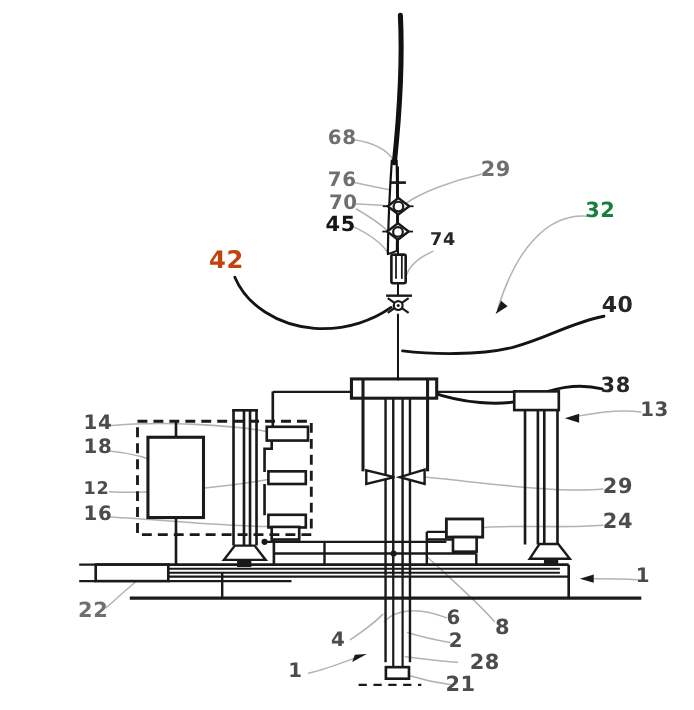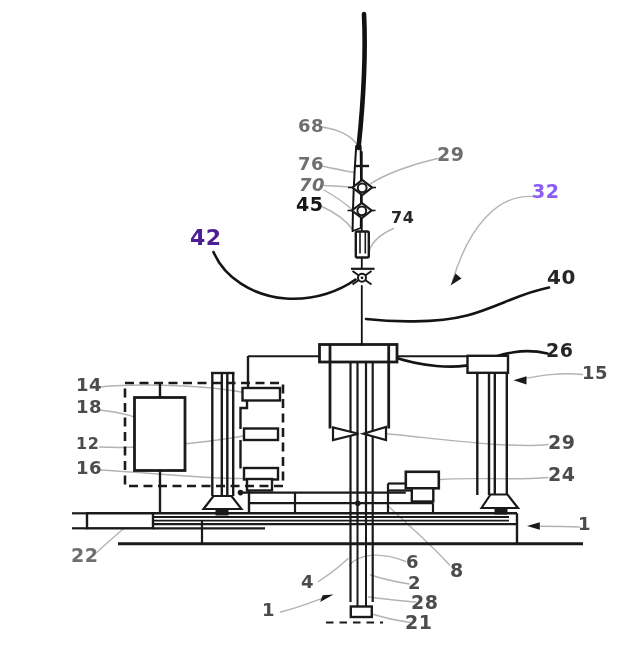--- a/index.html
+++ b/index.html
@@ -6,23 +6,23 @@
   #stage{
     position:relative;width:631px;height:645px;background:#fff;overflow:hidden;
     font-family:"DejaVu Sans","Liberation Sans",sans-serif;
   }
   #stage svg{position:absolute;left:0;top:0;}
   .ref{
     position:absolute;line-height:1;font-weight:600;letter-spacing:.5px;
     color:#4c4c4c;user-select:none;white-space:nowrap;
   }
   .ref.gray{color:#6f6f6f;}
-  .ref.light{color:#8b5cf6;}
+  .ref.light{color:#15803d;}
   .ref.dark{color:#262626;}
-  .ref.black{color:#4c1d95;}
+  .ref.black{color:#c2410c;}
   .ref.bold{font-weight:800;color:#161616;}
 </style>
 </head>
 <body>
 
 <div id="stage">
 
   <svg width="631" height="645" viewBox="0 0 631 645">
 
     <g fill="none" stroke="#b3b3b3" stroke-width="1.4" stroke-linecap="round">
@@ -188,38 +188,38 @@
         <line x1="351" y1="268.8" x2="374.5" y2="268.8" stroke-width="2.2"></line>
         <path d="M 352.5,271 L 371.5,284.5 M 371.5,271 L 352.5,284.5" stroke-width="2"></path>
         <circle cx="362" cy="277.8" r="4" fill="#ffffff" stroke-width="2"></circle>
         <circle cx="362" cy="277.8" r="1.4" fill="#1a1a1a" stroke="none"></circle>
       </g>
     </g>
   </svg>
 
   <div class="ref gray" style="left:298px;top:117px;font-size:18px;">68</div>
   <div class="ref gray" style="left:298px;top:155px;font-size:18px;">76</div>
-  <div class="ref gray" style="left:299px;top:176px;font-size:18px;font-style:italic;">70</div>
+  <div class="ref gray" style="left:299px;top:176px;font-size:18px;">70</div>
   <div class="ref bold" style="left:296px;top:195px;font-size:19px;">45</div>
   <div class="ref gray" style="left:437px;top:145px;font-size:19px;">29</div>
   <div class="ref dark" style="left:391px;top:210px;font-size:16px;">74</div>
   <div class="ref black" style="left:190px;top:227px;font-size:22px;">42</div>
   <div class="ref light" style="left:532px;top:182px;font-size:19px;">32</div>
   <div class="ref dark" style="left:547px;top:267px;font-size:20px;">40</div>
-  <div class="ref dark" style="left:546px;top:341px;font-size:19px;">26</div>
-  <div class="ref" style="left:582px;top:364px;font-size:18px;">15</div>
+  <div class="ref dark" style="left:546px;top:341px;font-size:19px;">38</div>
+  <div class="ref" style="left:582px;top:364px;font-size:18px;">13</div>
   <div class="ref" style="left:548px;top:433px;font-size:19px;">29</div>
   <div class="ref" style="left:548px;top:465px;font-size:19px;">24</div>
   <div class="ref" style="left:76px;top:376px;font-size:18px;">14</div>
   <div class="ref" style="left:76px;top:398px;font-size:18px;">18</div>
   <div class="ref" style="left:76px;top:436px;font-size:16px;">12</div>
   <div class="ref" style="left:76px;top:459px;font-size:18px;">16</div>
   <div class="ref gray" style="left:71px;top:546px;font-size:19px;">22</div>
   <div class="ref" style="left:450px;top:561px;font-size:19px;">8</div>
   <div class="ref" style="left:406px;top:553px;font-size:18px;">6</div>
   <div class="ref" style="left:301px;top:573px;font-size:18px;">4</div>
   <div class="ref" style="left:408px;top:574px;font-size:18px;">2</div>
-  <div class="ref" style="left:411px;top:593px;font-size:19px;">28</div>
+  <div class="ref" style="left:427px;top:593px;font-size:19px;">28</div>
   <div class="ref" style="left:405px;top:613px;font-size:19px;">21</div>
   <div class="ref" style="left:262px;top:601px;font-size:18px;">1</div>
   <div class="ref" style="left:578px;top:515px;font-size:18px;">1</div>
 
 </div>
 
 </body></html>

